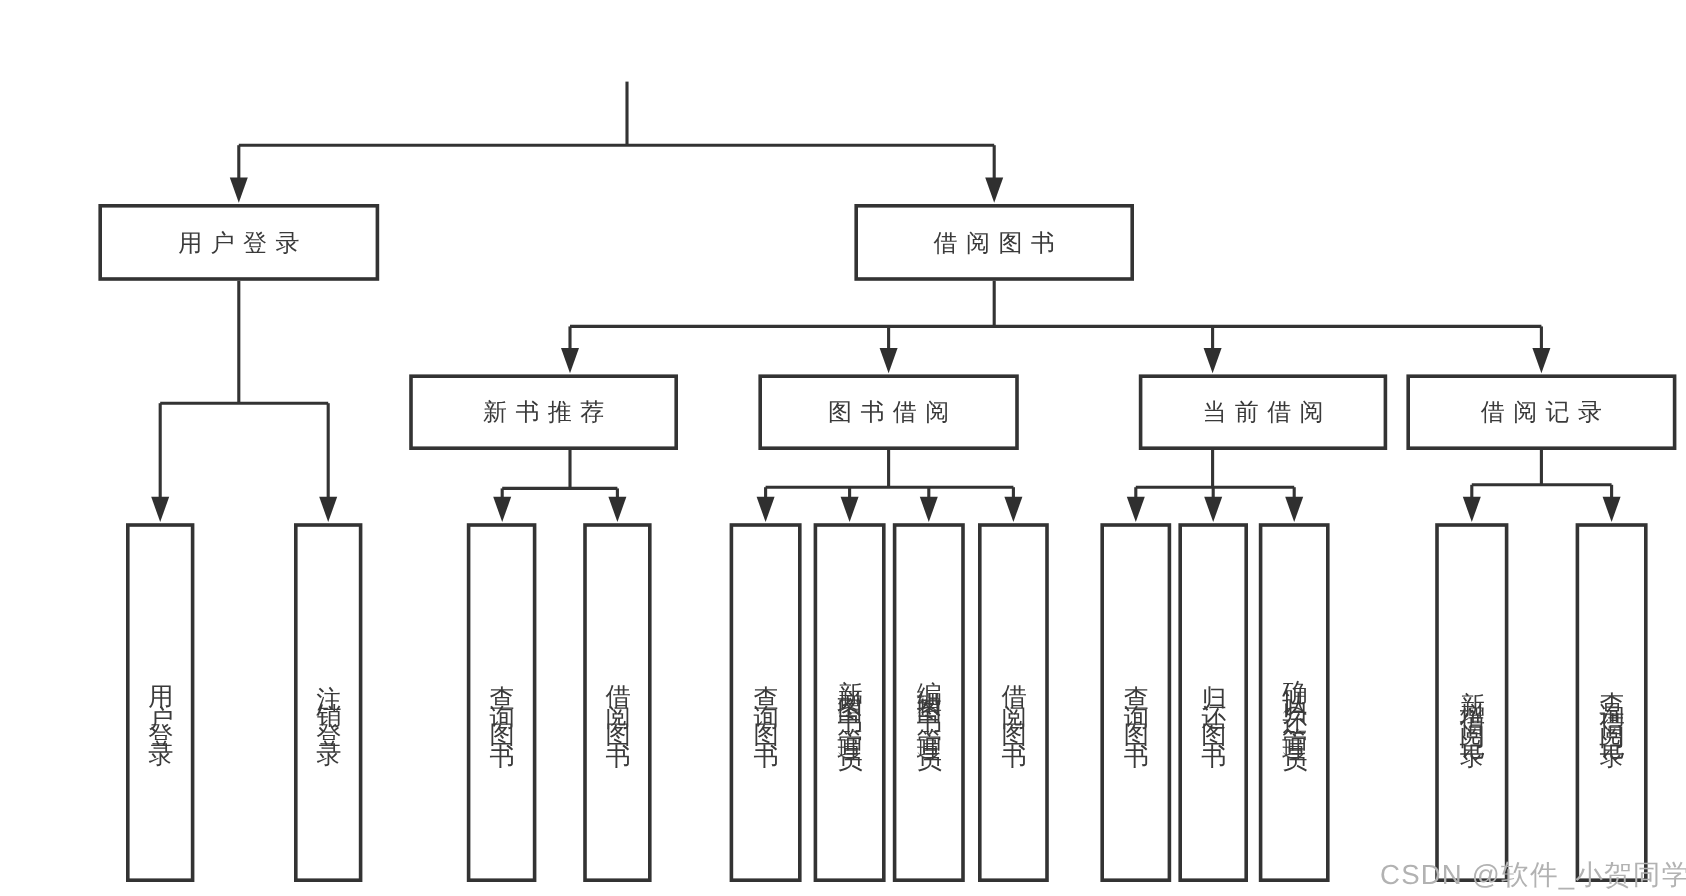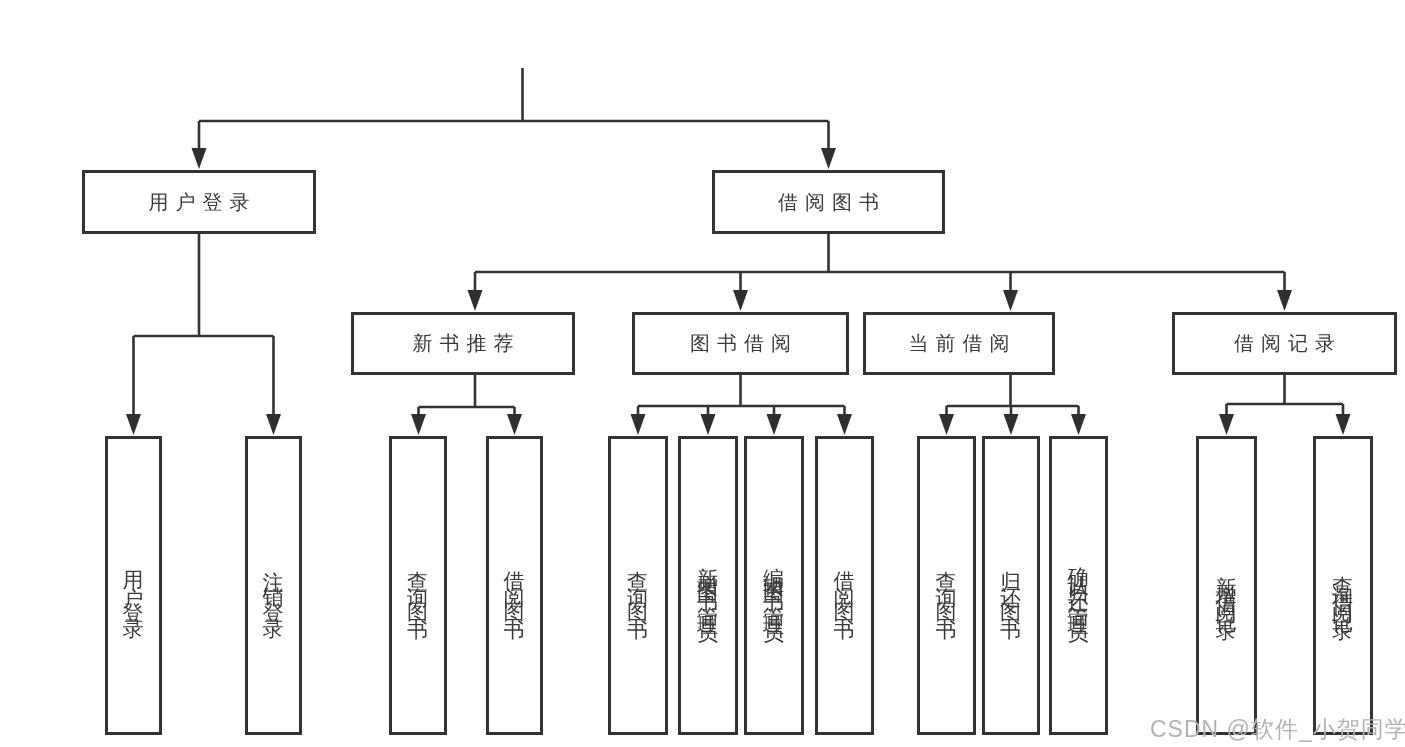--- a/index.html
+++ b/index.html
@@ -116,23 +116,23 @@
       <line x1="1226.5" y1="404" x2="1226.5" y2="421" stroke="#333333" stroke-width="2.6"></line>
       <polygon points="1219,414 1234,414 1226.5,435" fill="#2f2f2f"></polygon>
       <line x1="1343" y1="404" x2="1343" y2="421" stroke="#333333" stroke-width="2.6"></line>
       <polygon points="1335.5,414 1350.5,414 1343,435" fill="#2f2f2f"></polygon>
     </svg>
 
 
   <div class="node hnode" style="left:82px; top:170px; width:234px; height:64px;">用户登录</div>
   <div class="node hnode" style="left:712px; top:170px; width:233px; height:64px;">借阅图书</div>
 
-  <div class="node hnode" style="left:351px; top:312px; width:224px; height:63px;text-align:right;">新书推荐</div>
+  <div class="node hnode" style="left:341px; top:312px; width:224px; height:63px;text-align:right;">新书推荐</div>
   <div class="node hnode" style="left:632px; top:312px; width:217px; height:63px;">图书借阅</div>
-  <div class="node hnode" style="left:863px; top:312px; width:192px; height:63px;">当前借阅</div>
+  <div class="node hnode" style="left:949px; top:312px; width:207px; height:63px;">当前借阅</div>
   <div class="node hnode" style="left:1172px; top:312px; width:225px; height:63px;">借阅记录</div>
 
   <div class="node vnode sp4" style="left:105px; width:57px;">用户登录</div>
   <div class="node vnode sp4" style="left:245px; width:57px;">注销登录</div>
 
   <div class="node vnode sp4" style="left:389px; width:58px;">查询图书</div>
   <div class="node vnode sp4" style="left:486px; width:57px;">借阅图书</div>
 
   <div class="node vnode sp4" style="left:608px; width:60px;">查询图书</div>
   <div class="node vnode sp9" style="left:678px; width:60px;">新增图书（管理员）</div>

